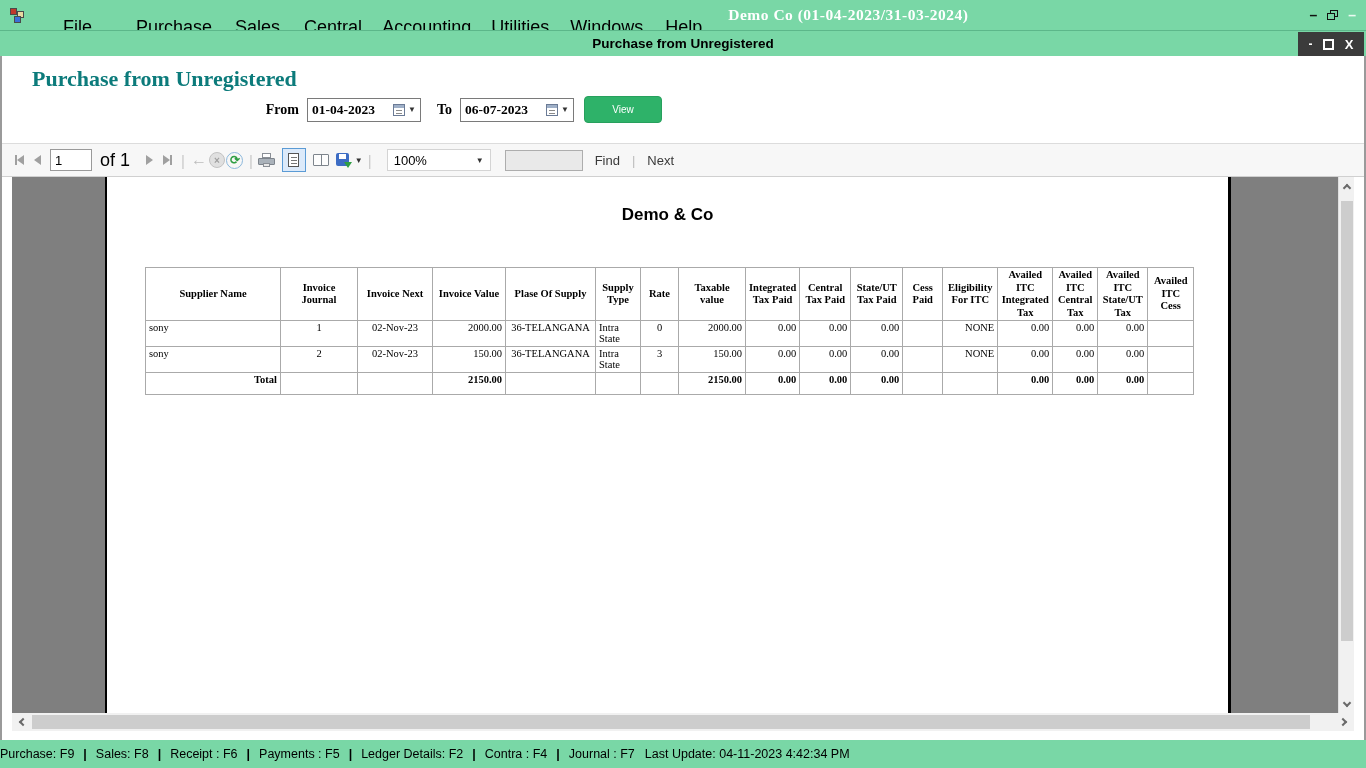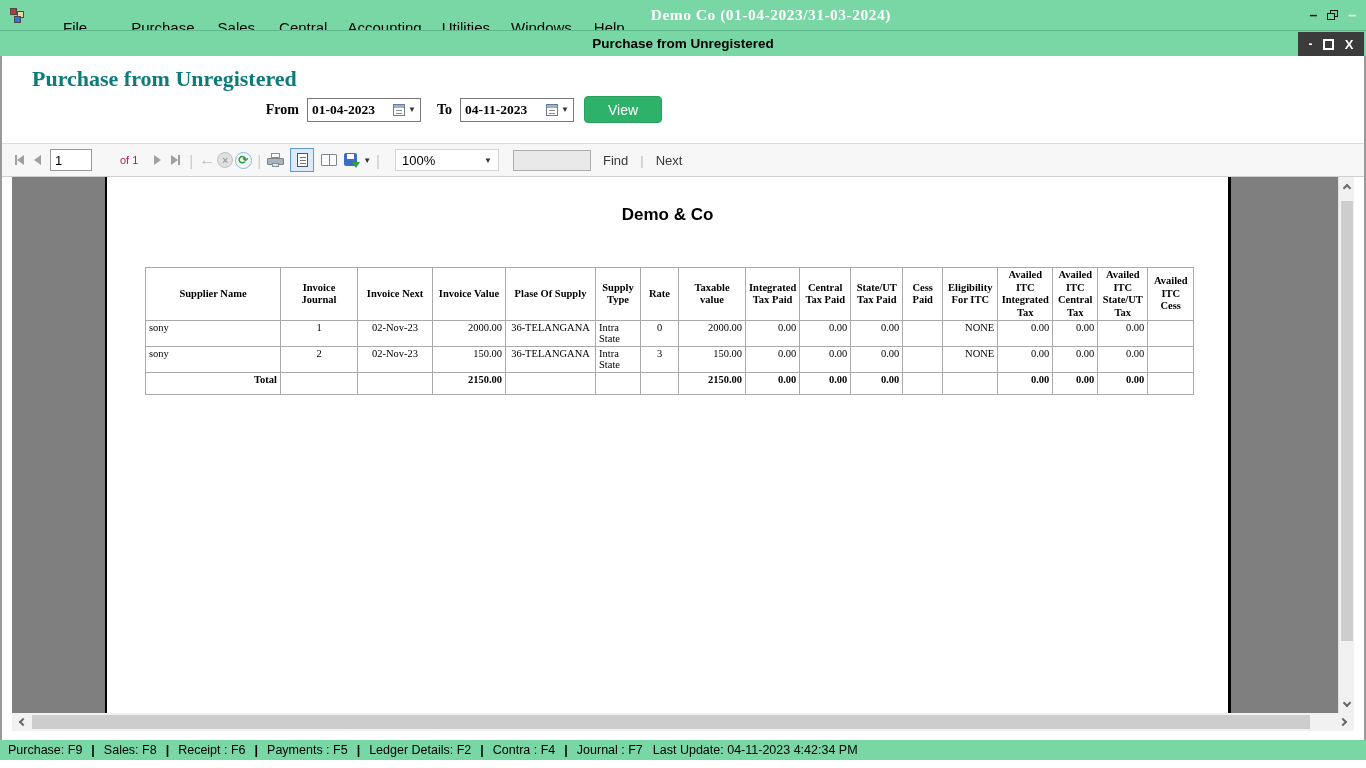--- a/index.html
+++ b/index.html
@@ -6,21 +6,21 @@
   html,body { width:1366px; height:768px; overflow:hidden; }
   body { font-family:"Liberation Sans", sans-serif; background:#ffffff; position:relative; }
 
   
   .menubar { position:absolute; left:0; top:0; width:1366px; height:30px; background:#79d7a6;
              display:flex; align-items:center; }
   .app-icon { position:relative; width:16px; height:16px; margin-left:10px; }
   .app-icon .sq1 { position:absolute; left:0; top:1px; width:7px; height:7px; background:#c0392b; border:1px solid #4a4a4a; }
   .app-icon .sq2 { position:absolute; left:7px; top:4px; width:7px; height:7px; background:#e8d9a0; border:1px solid #4a4a4a; }
   .app-icon .sq3 { position:absolute; left:4px; top:9px; width:7px; height:7px; background:#3a6fd8; border:1px solid #4a4a4a; }
-  .menu-item { font-size:15px; color:#000; cursor:default;margin-top:25px; }
+  .menu-item { font-size:18px; color:#000; cursor:default;margin-top:25px; }
   #menu { display:flex; align-items:center; }
   #menu .menu-item:nth-child(1){ margin-left:37px; }
   #menu .menu-item:nth-child(2){ margin-left:44px; }
   #menu .menu-item:nth-child(3){ margin-left:23px; }
   #menu .menu-item:nth-child(4){ margin-left:24px; }
   #menu .menu-item:nth-child(5){ margin-left:20px; }
   #menu .menu-item:nth-child(6){ margin-left:20px; }
   #menu .menu-item:nth-child(7){ margin-left:21px; }
   #menu .menu-item:nth-child(8){ margin-left:22px; }
   .app-title { margin-left:26px; font-family:"Liberation Serif", serif; font-weight:bold;
@@ -56,34 +56,34 @@
   .date-box { width:114px; height:24px; border:1px solid #7a7a7a; background:#fff; margin-left:8px;
               display:flex; align-items:center; padding:0 4px; }
   .date-value { font-family:"Liberation Serif", serif; font-weight:bold; font-size:13.5px; flex:1; }
   .cal-icon { width:12px; height:12px; border:1px solid #6b7b96; background:#fff; position:relative; margin-right:3px; }
   .cal-icon:before { content:""; position:absolute; left:0; top:0; width:100%; height:3px; background:#9fb0c8; }
   .cal-icon:after { content:""; position:absolute; left:2px; top:5px; width:6px; height:1px; background:#8a8a8a;
                     box-shadow:0 3px 0 #8a8a8a; }
   .dd-caret { font-size:8px; color:#333; }
   .to-label { margin-left:16px; }
   .view-btn { margin-left:10px; width:78px; height:27px; background:#2eb269; border:1px solid #27a05d;
-              border-radius:4px; color:#fff; font-size:14px; display:flex; align-items:center; justify-content:center;
+              border-radius:4px; color:#fff; font-size:10px; display:flex; align-items:center; justify-content:center;
               cursor:pointer; }
 
   
   .toolbar { position:absolute; left:2px; top:143px; width:1362px; height:34px; background:#f7f7f7;
              border-top:1px solid #dcdcdc; border-bottom:1px solid #d0d0d0;
              display:flex; align-items:center; padding-left:8px; }
   .tbtn { display:flex; align-items:center; justify-content:center; min-width:18px; height:22px; cursor:pointer; }
   .tri-l { width:0; height:0; border-top:5px solid transparent; border-bottom:5px solid transparent; border-right:7px solid #a0a0a0; }
   .tri-r { width:0; height:0; border-top:5px solid transparent; border-bottom:5px solid transparent; border-left:7px solid #a0a0a0; }
   .vbar { width:2px; height:10px; background:#a0a0a0; }
   .page-input { width:42px; height:22px; border:1px solid #9a9a9a; background:#fff; font-size:13px; padding:0 4px;
                 margin-left:4px; font-family:"Liberation Sans", sans-serif; }
-  .of-label { font-size:11px; color:#be185d; margin:0 10px 0 28px; }
+  .of-label { font-size:18px; color:#000000; margin:0 10px 0 8px; }
   .tsep { color:#c9c9c9; font-size:15px; margin:0 5px; }
   .back-arrow { font-size:16px; font-weight:bold; color:#bdbdbd; }
   .stop-icon { width:16px; height:16px; border-radius:50%; background:#e0e0e0; border:1px solid #c2c2c2;
                color:#9e9e9e; font-size:10px; font-weight:bold; display:flex; align-items:center; justify-content:center; }
   .refresh-icon { width:17px; height:17px; border-radius:50%; border:1.5px solid #8cb8dc; color:#2f9e44;
                   font-size:12px; font-weight:bold; display:flex; align-items:center; justify-content:center; }
   .print-icon { position:relative; width:17px; height:15px; }
   .print-icon .paper { position:absolute; left:4px; top:0; width:9px; height:5px; background:#fff; border:1px solid #8a8f96; }
   .print-icon .body { position:absolute; left:0; top:5px; width:17px; height:7px; background:#aab2ba; border:1px solid #7d848c; border-radius:1px; }
   .print-icon .tray { position:absolute; left:5px; top:10px; width:7px; height:4px; background:#e8e8e8; border:1px solid #8a8f96; }
@@ -140,22 +140,22 @@
   .vs-thumb { width:12px; height:440px; background:#cdcdcd; margin-top:6px; cursor:pointer; }
   .vs-down { margin-top:auto; height:18px; display:flex; align-items:center; justify-content:center; width:100%; cursor:pointer; }
   .hscroll { position:absolute; left:10px; top:536px; width:1342px; height:18px; background:#f1f1f1;
              display:flex; align-items:center; }
   .hs-left { width:20px; height:18px; display:flex; align-items:center; justify-content:center; cursor:pointer; }
   .hs-thumb { height:14px; width:1278px; background:#cdcdcd; cursor:pointer; }
   .hs-right { margin-left:auto; width:20px; height:18px; display:flex; align-items:center; justify-content:center; cursor:pointer; }
 
   
   .status-gap { position:absolute; left:2px; top:731px; width:1362px; height:9px; background:#fff; }
-  .statusbar { position:absolute; left:0; top:740px; width:1366px; height:20px; background:#79d7a6;
-               display:flex; align-items:center; font-size:12.5px; color:#000; padding-left:8px; }
+  .statusbar { position:absolute; left:0; top:740px; width:1366px; height:28px; background:#79d7a6;
+               display:flex; align-items:center; font-size:12.5px; color:#000; }
   .sb-sep { margin:0 9px; font-weight:bold; }
   .sb-update { margin-left:10px; }
 </style>
 </head>
 <body>
 
 <div class="menubar">
   <div class="app-icon">
     <span class="sq1"></span>
       <span class="sq2"></span>
@@ -198,21 +198,21 @@
   <div class="page-heading">Purchase from Unregistered</div>
   <div class="form-row">
     <span class="form-label">From</span>
     <div class="date-box">
       <span class="date-value">01-04-2023</span>
       <span class="cal-icon"></span>
       <span class="dd-caret">▼</span>
     </div>
     <span class="form-label to-label">To</span>
     <div class="date-box">
-      <span class="date-value">04-11-2023</span>
+      <span class="date-value">06-07-2023</span>
       <span class="cal-icon"></span>
       <span class="dd-caret">▼</span>
     </div>
     <div class="view-btn">View</div>
   </div>
 </div>
 
 <div class="toolbar">
   <span class="tbtn">
       <span class="vbar"></span>

